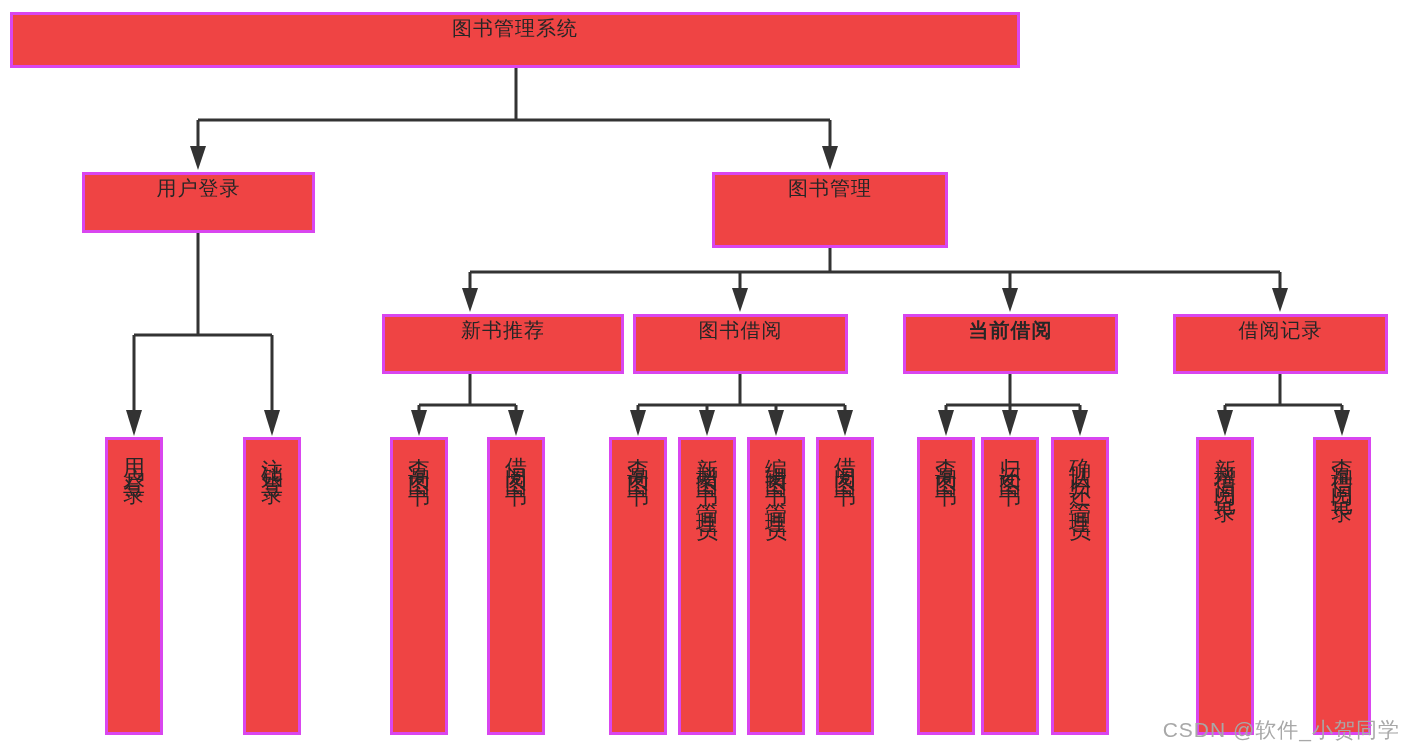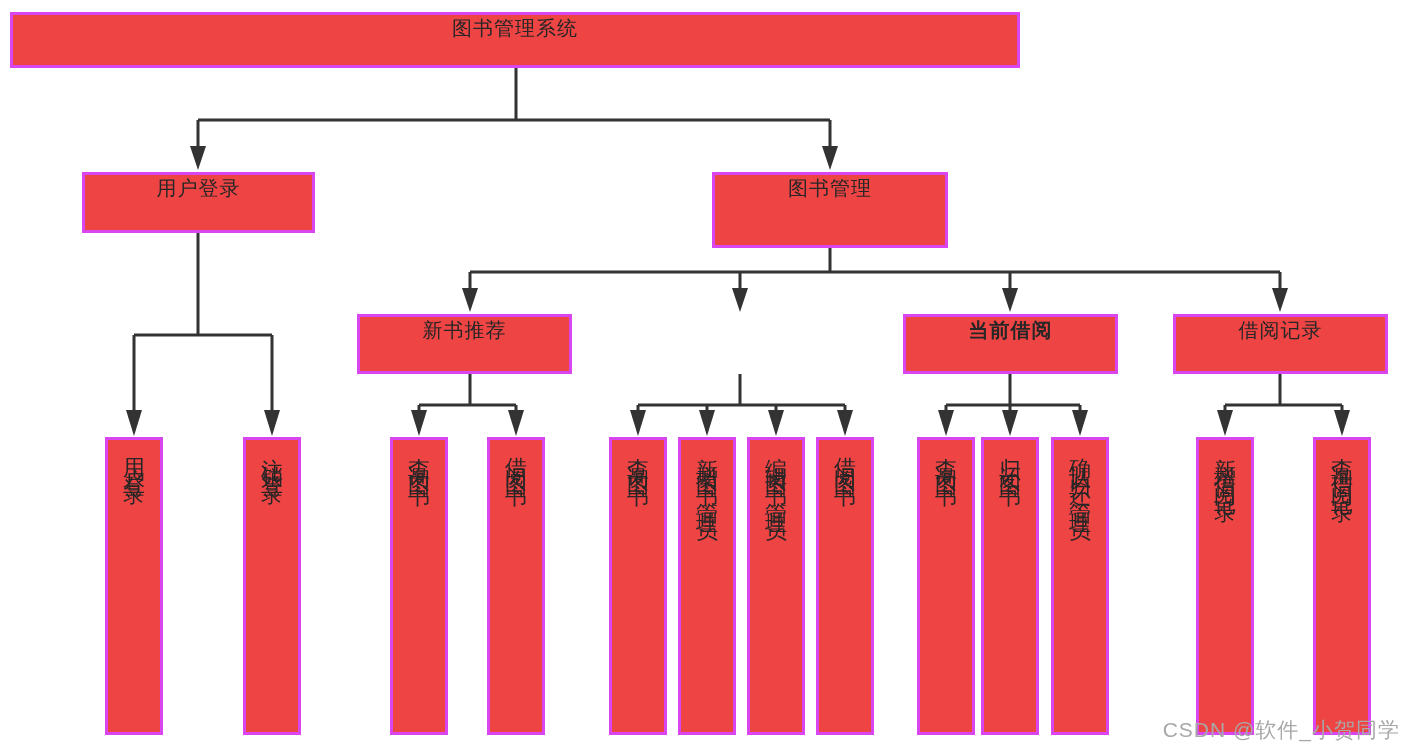--- a/index.html
+++ b/index.html
@@ -29,21 +29,21 @@
     text-orientation:mixed;
     font-size:22px;
     letter-spacing:9px;
     line-height:1;
     white-space:nowrap;
   }
   
   .b-root{left:10px;top:12px;width:1010px;height:56px;}
   .b-userlogin{left:82px;top:172px;width:233px;height:61px;}
   .b-bookmgmt{left:712px;top:172px;width:236px;height:76px;}
-  .b-newbook{left:357px;top:314px;width:215px;height:60px;}
+  .b-newbook{left:382px;top:314px;width:242px;height:60px;}
   .b-borrow{left:633px;top:314px;width:215px;height:60px;}
   .b-current{left:903px;top:314px;width:215px;height:60px;font-weight:bold;}
   .b-record{left:1173px;top:314px;width:215px;height:60px;}
   
   .l-a1{left:105px;} .l-a2{left:243px;}
   .l-b1{left:390px;} .l-b2{left:487px;}
   .l-c1{left:609px;} .l-c2{left:678px;} .l-c3{left:747px;} .l-c4{left:816px;}
   .l-d1{left:917px;} .l-d2{left:981px;} .l-d3{left:1051px;}
   .l-e1{left:1196px;} .l-e2{left:1313px;}
   svg.connectors{position:absolute;left:0;top:0;z-index:1;}
@@ -109,20 +109,23 @@
   <div class="box b-userlogin">
     <span>用户登录</span>
   </div>
   <div class="box b-bookmgmt">
     <span>图书管理</span>
   </div>
 
   <div class="box b-newbook">
     <span>新书推荐</span>
   </div>
+  <div class="box b-borrow">
+    <span>图书借阅</span>
+  </div>
   <div class="box b-current">
     <span>当前借阅</span>
   </div>
   <div class="box b-record">
     <span>借阅记录</span>
   </div>
 
   <div class="box vbox l-a1">
     <span class="vtext">用户登录</span>
   </div>

